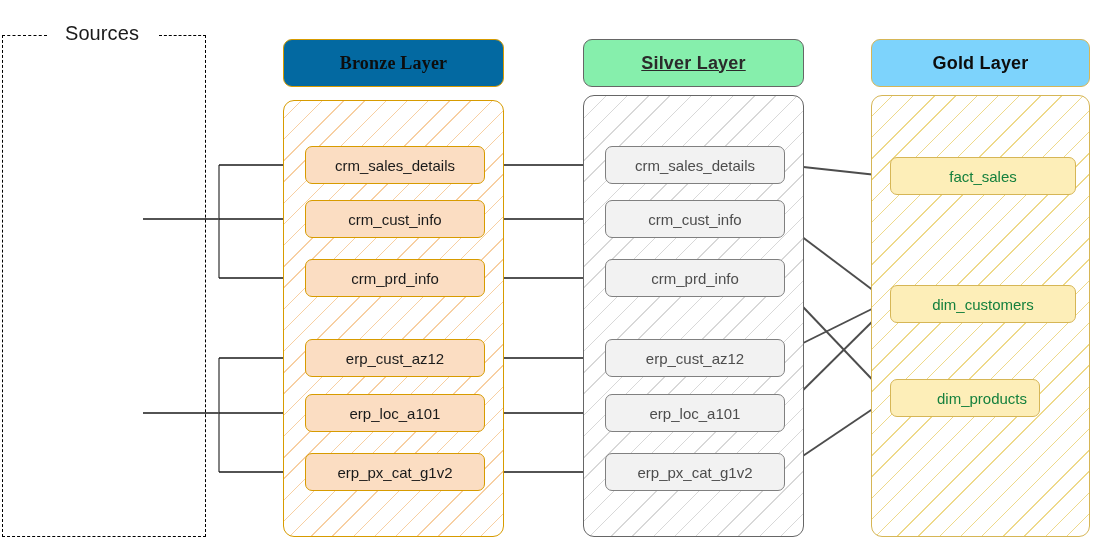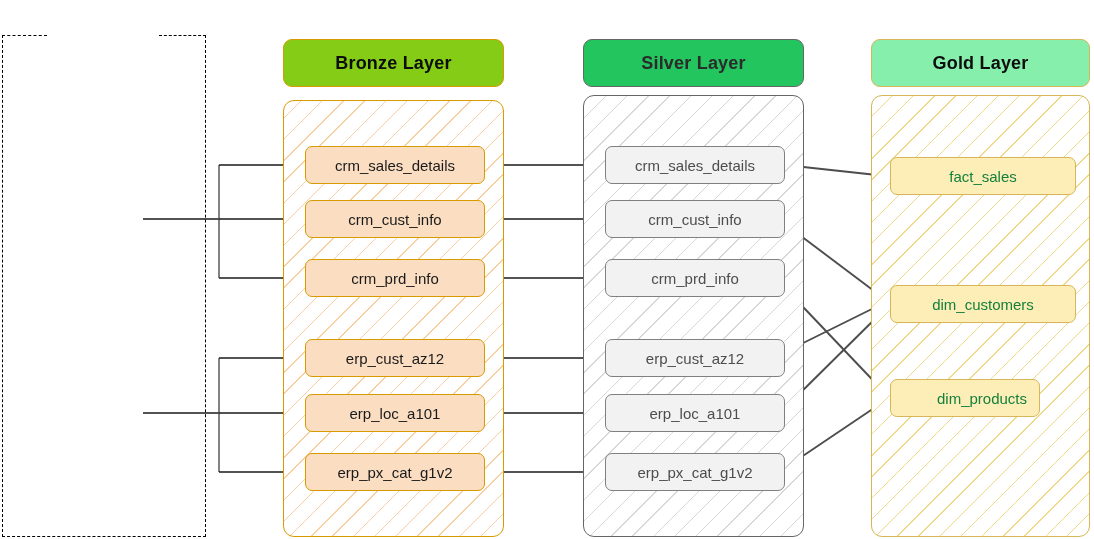--- a/index.html
+++ b/index.html
@@ -118,23 +118,23 @@
     height:48px;
     border-radius:9px;
     box-sizing:border-box;
     display:flex;
     align-items:center;
     justify-content:center;
     font-size:18px;
     font-weight:bold;
     letter-spacing:0.2px;
   }
-  .hdr-bronze{ background:#84cc16; border:1.4px solid #d79b00; color:#0d0d0d; }
-  .hdr-silver{ background:#22c55e; border:1.4px solid #666666; color:#2b2b2b; }
-  .hdr-gold{   background:#86efac; border:1.4px solid #d6b656; color:#0d0d0d; }
+  .hdr-bronze{ background:#0369a1; border:1.4px solid #d79b00; color:#0d0d0d;font-family:Liberation Serif, serif; }
+  .hdr-silver{ background:#86efac; border:1.4px solid #666666; color:#2b2b2b;text-decoration:underline; }
+  .hdr-gold{   background:#7dd3fc; border:1.4px solid #d6b656; color:#0d0d0d; }
 
   
   .layer-container{
     position:absolute;
     border-radius:11px;
     box-sizing:border-box;
   }
   .c-bronze{
     border:1.4px solid #d79b00;
     background-color:#ffffff;
@@ -215,20 +215,21 @@
       <path d="M785,288 L886,394" marker-end="url(#ahg)"></path>
       <path d="M785,352 L886,302" marker-end="url(#ahg)"></path>
       <path d="M785,408 L886,308" marker-end="url(#ahg)"></path>
       <path d="M785,468 L886,400" marker-end="url(#ahg)"></path>
     </g>
   </svg>
 
   <div class="sources-top-left"></div>
   <div class="sources-top-right"></div>
   <div class="sources-box"></div>
+  <div class="sources-title">Sources</div>
 
 
 
   <div class="layer-header hdr-bronze" style="left:283px; top:39px; width:221px;">Bronze Layer</div>
   <div class="layer-header hdr-silver" style="left:583px; top:39px; width:221px;">Silver Layer</div>
   <div class="layer-header hdr-gold" style="left:871px; top:39px; width:219px;">Gold Layer</div>
 
   <div class="layer-container c-bronze" style="left:283px; top:100px; width:221px; height:437px;"></div>
   <div class="layer-container c-silver" style="left:583px; top:95px; width:221px; height:442px;"></div>
   <div class="layer-container c-gold" style="left:871px; top:95px; width:219px; height:442px;"></div>

